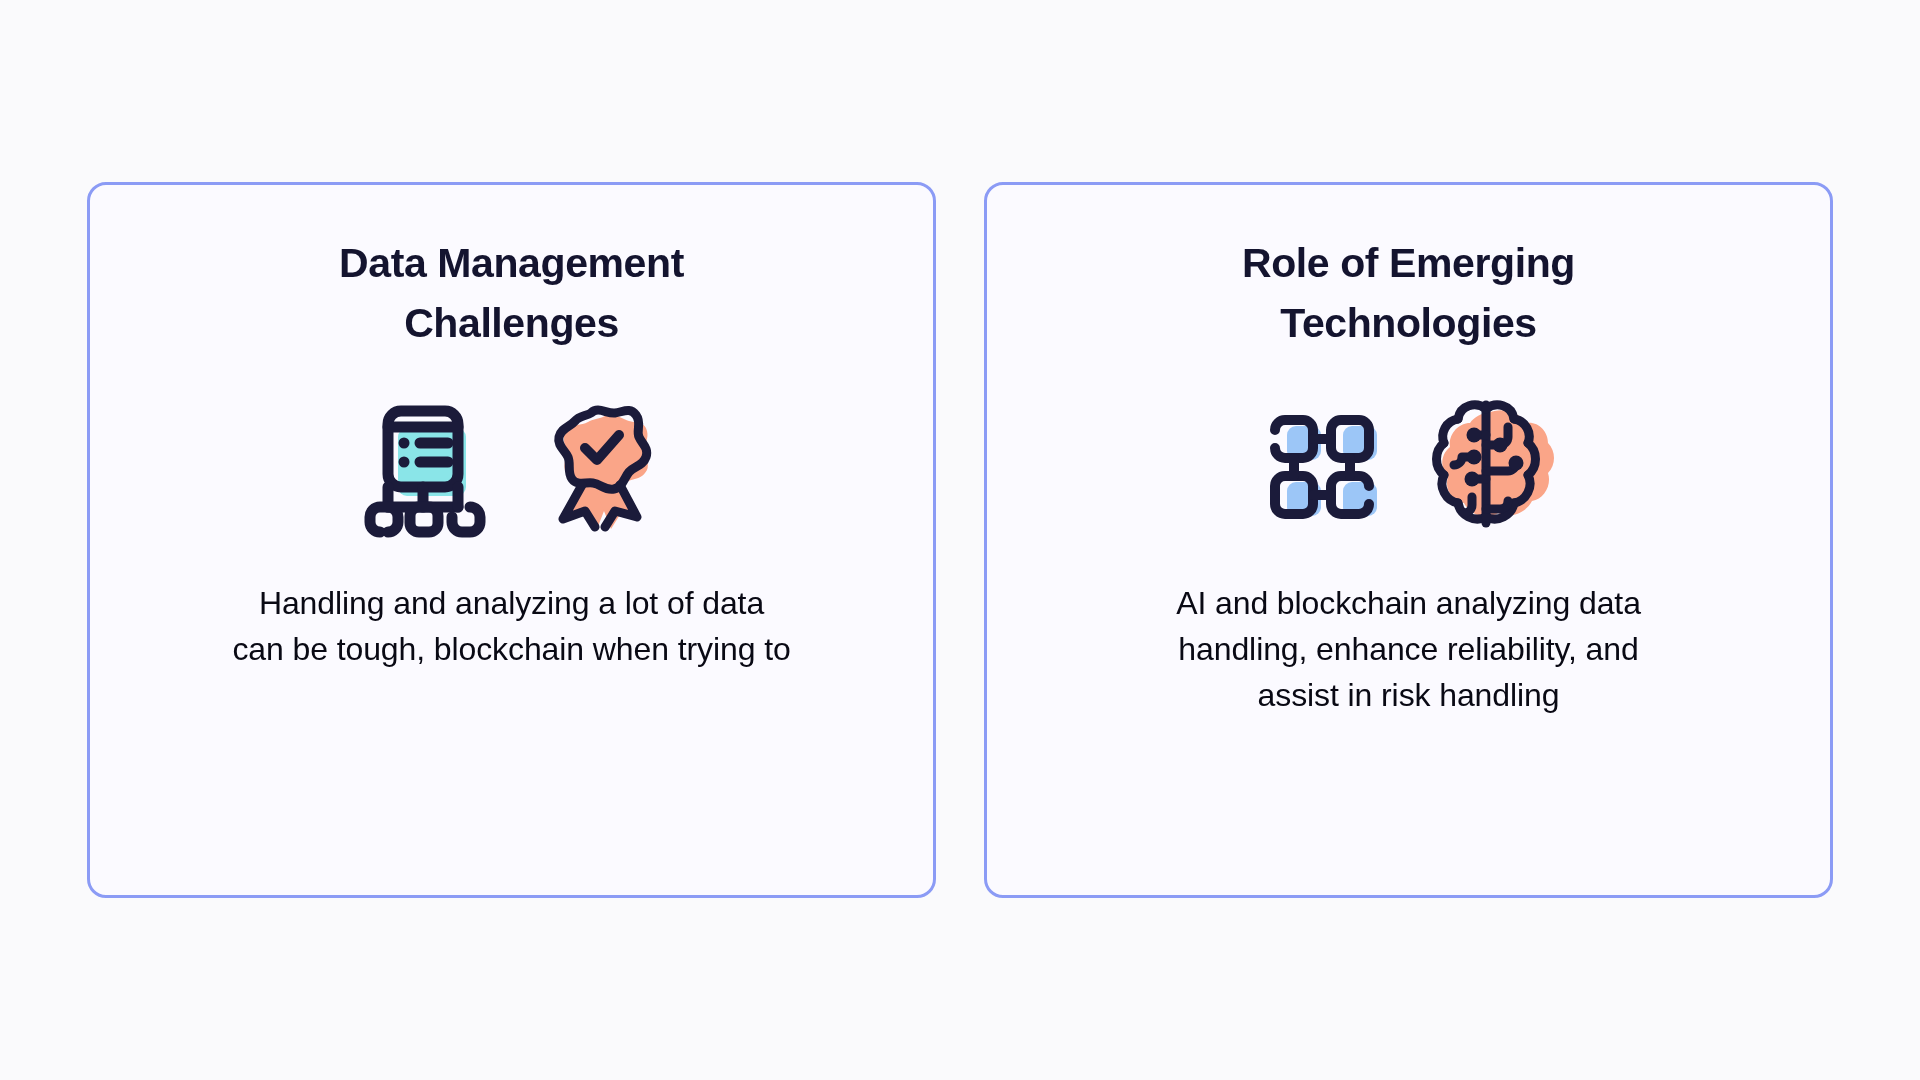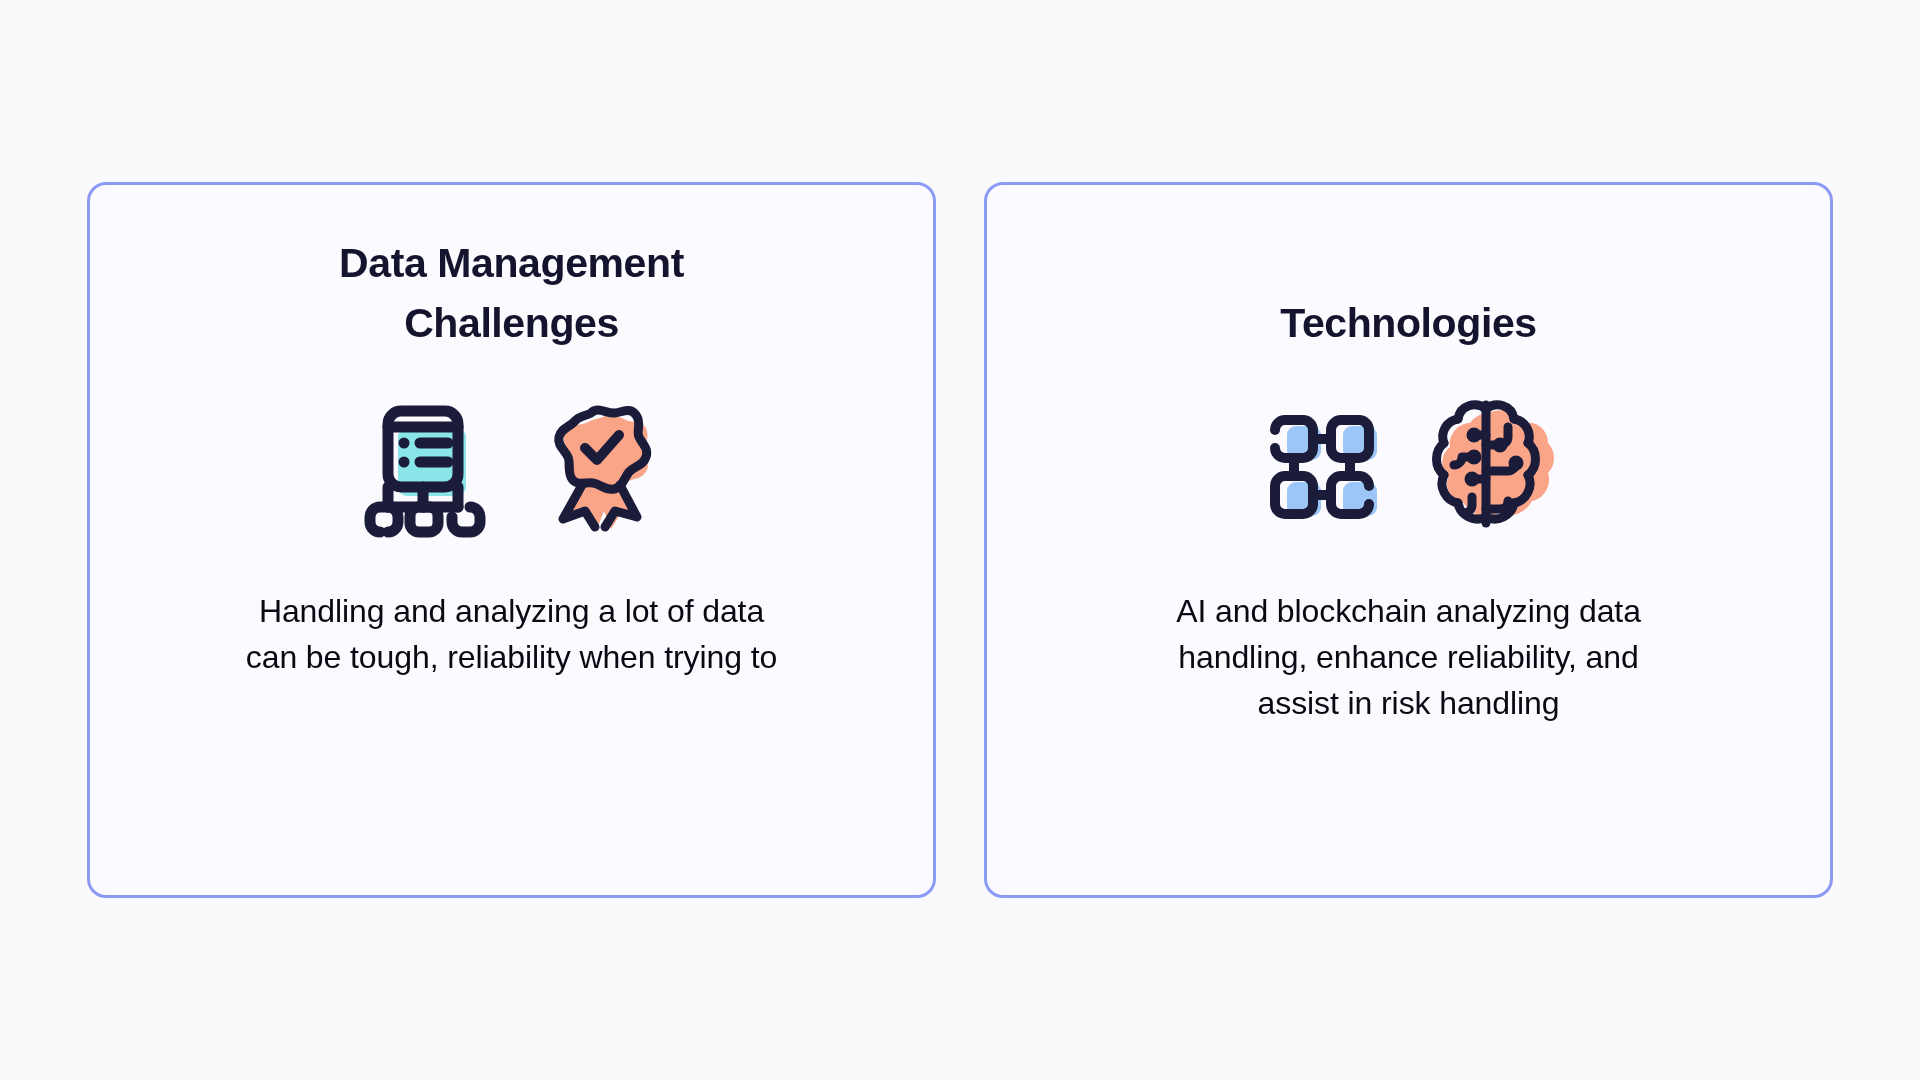--- a/index.html
+++ b/index.html
@@ -69,21 +69,21 @@
 
   .icon-slot svg { display: block; }
 
   .card-body {
     font-size: 32px;
     font-weight: normal;
     color: #090914;
     text-align: center;
     line-height: 1.44;
     max-width: 640px;
-    margin: 8px;
+    margin: 0;
     letter-spacing: -0.1px;
   }
 
   .card-right .card-body { max-width: 620px; }
   .card-right .icon-row { gap: 20px; }
 </style>
 </head>
 <body>
 
 <div id="stage">
@@ -153,29 +153,29 @@
 
             <path d="M44 47 L56 59 L78 34" stroke-width="10"></path>
           </g>
         </svg>
       </div>
 
     </div>
 
     <div class="card-body">
       <span>Handling and analyzing a lot of data</span><br>
-      <span>can be tough, reliability when trying to</span><br>
+      <span>can be tough, blockchain when trying to</span><br>
     </div>
 
   </div>
 
   <div class="card card-right">
 
     <div class="card-title">
-      <br>
+      <span>Role of Emerging</span><br>
       <span>Technologies</span>
     </div>
 
     <div class="icon-row">
 
       <div class="icon-slot">
         <svg width="118" height="118" viewBox="0 0 118 118" fill="none" xmlns="http://www.w3.org/2000/svg">
 
           <rect x="22" y="18" width="34" height="34" rx="9" fill="#9cc6f7"></rect>
           <rect x="78" y="18" width="34" height="34" rx="9" fill="#9cc6f7"></rect>

